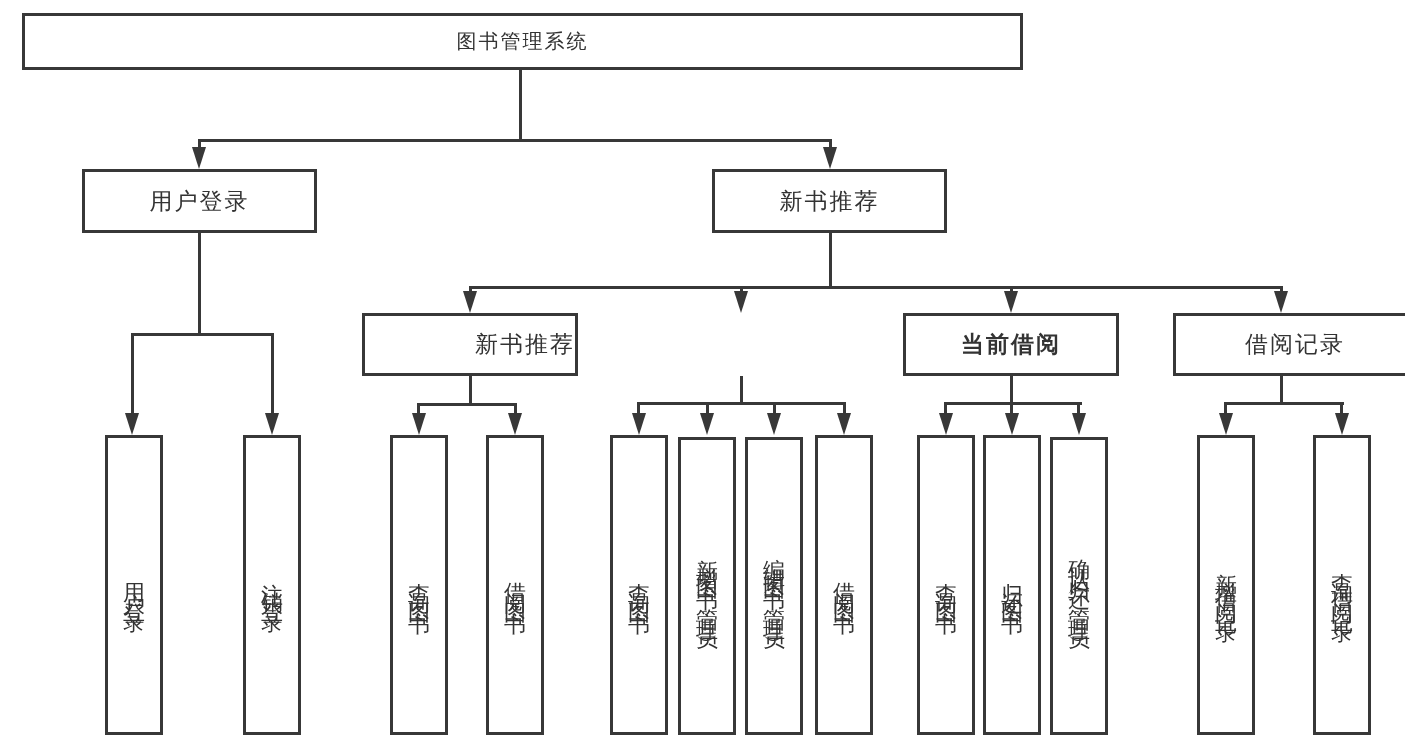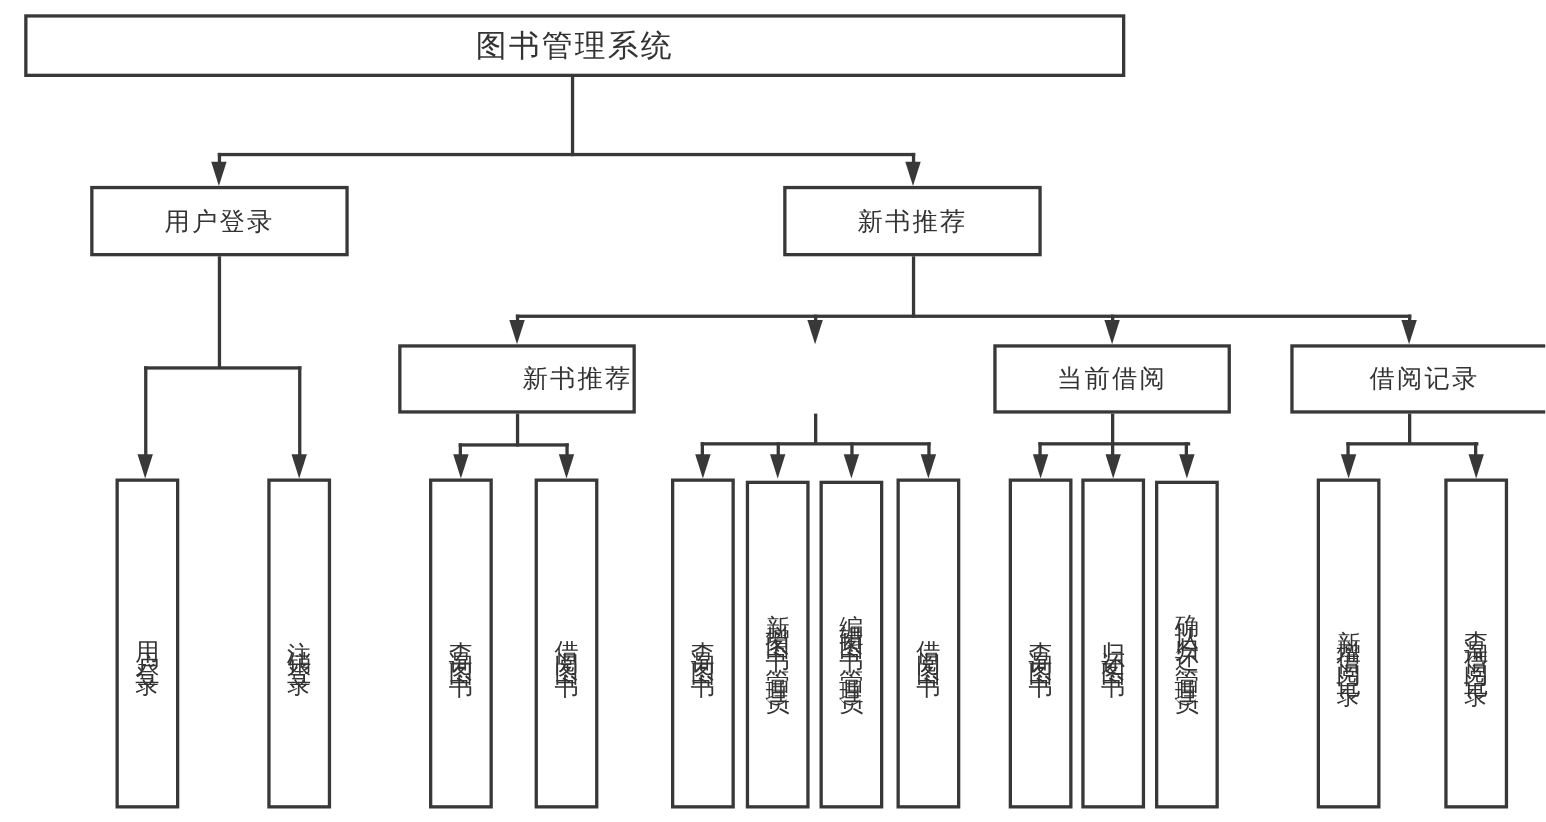--- a/index.html
+++ b/index.html
@@ -6,21 +6,21 @@
   #canvas{
     position:relative;width:1405px;height:747px;background:#ffffff;overflow:hidden;
     font-family:"Liberation Sans","DejaVu Sans",sans-serif;color:#333333;
   }
   .box{
     position:absolute;box-sizing:border-box;background:#ffffff;
     border:3px solid #383838;display:flex;align-items:center;justify-content:center;
     color:#333333;
   }
   .hbox{font-size:23px;letter-spacing:2px;}
-  .root{font-size:28px;}
+  .root{font-size:20px;}
   .vbox span{
     writing-mode:vertical-rl;text-orientation:mixed;
     font-size:22px;letter-spacing:10px;line-height:1;white-space:nowrap;
   }
   .hline,.vline{position:absolute;background:#383838;}
   .hline{height:3px;}
   .vline{width:3px;}
   .arrow{
     position:absolute;width:0;height:0;
     border-left:7px solid transparent;border-right:7px solid transparent;
@@ -68,21 +68,21 @@
   <div class="vline" style="left:1010px;top:286px;height:10px;"></div>
   <div class="vline" style="left:1280px;top:286px;height:10px;"></div>
   <div class="arrow" style="left:463px;top:291px;"></div>
   <div class="arrow" style="left:734px;top:291px;"></div>
   <div class="arrow" style="left:1004px;top:291px;"></div>
   <div class="arrow" style="left:1274px;top:291px;"></div>
 
   <div class="box hbox" style="left:362px;top:313px;width:216px;height:63px;justify-content:flex-end;">
     <span>新书推荐</span>
   </div>
-  <div class="box hbox" style="left:903px;top:313px;width:216px;height:63px;">
+  <div class="box hbox" style="left:903px;top:313px;width:216px;height:63px;font-weight:bold;">
     <span>当前借阅</span>
   </div>
   <div class="box hbox" style="left:1173px;top:313px;width:244px;height:63px;">
     <span>借阅记录</span>
   </div>
 
   <div class="vline" style="left:469px;top:376px;height:30px;"></div>
   <div class="hline" style="left:417px;top:403px;width:100px;"></div>
   <div class="vline" style="left:417px;top:403px;height:14px;"></div>
   <div class="vline" style="left:514px;top:403px;height:14px;"></div>

